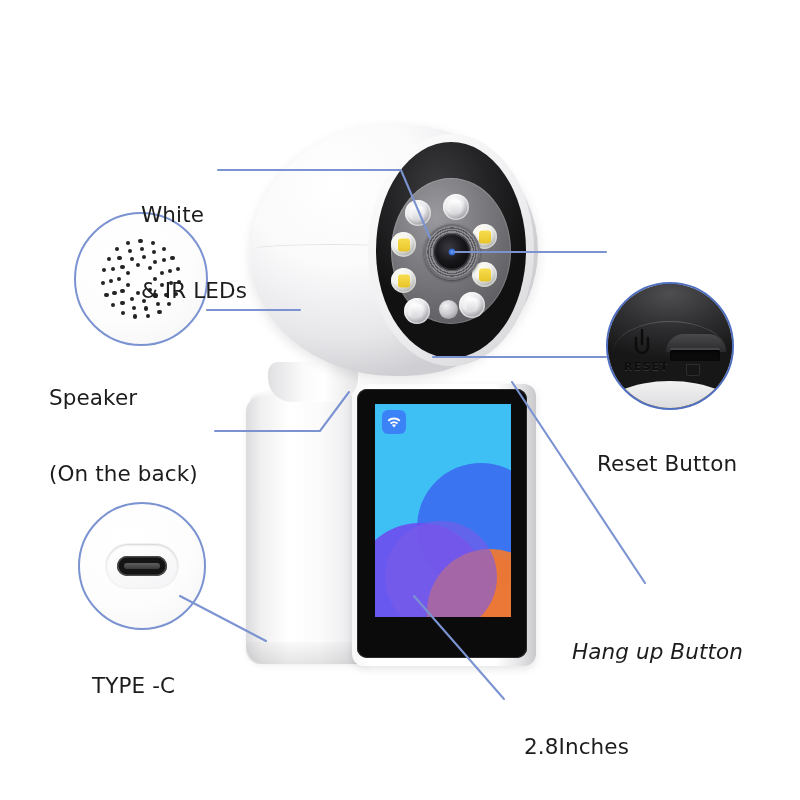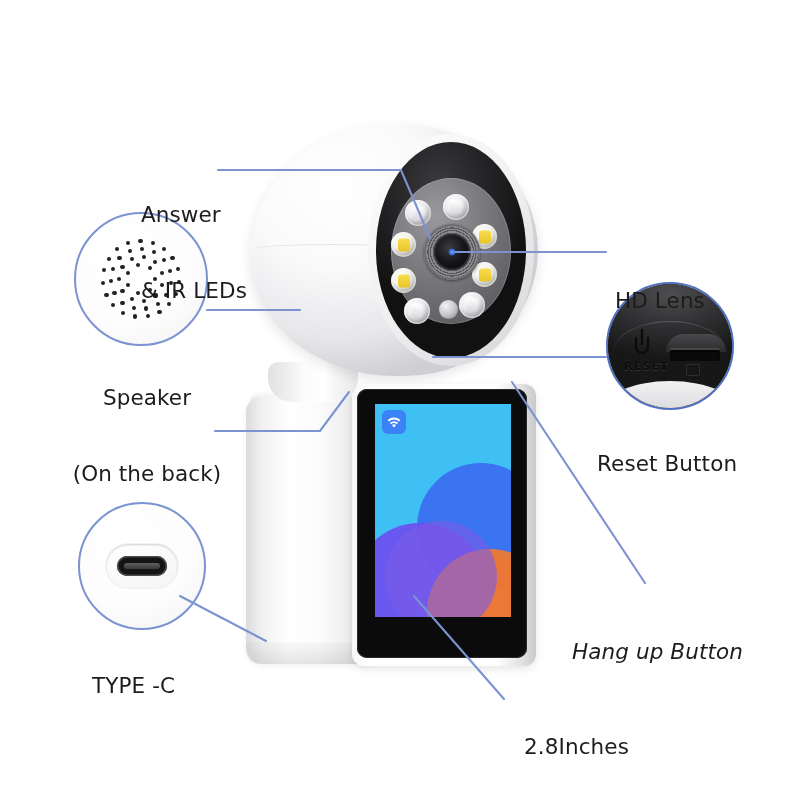--- a/index.html
+++ b/index.html
@@ -513,37 +513,34 @@
 
       <path d="M433 357 L606 357"></path>
 
       <path d="M512 382 L645 583"></path>
 
       <path d="M414 596 L504 699"></path>
     </g>
   </svg>
 
   <div class="label" style="left:141px; top:152px;">
-    <div>Answer</div>
+    <div>White</div>
     <div>&amp; IR LEDs</div>
   </div>
 
-  <div class="label" style="left:67px; top:335px; text-align:center; width:160px;">
+  <div class="label" style="left:49px; top:335px; width:160px;">
     <div>Speaker</div>
     <div>(On the back)</div>
   </div>
 
 
   <div class="label" style="left:92px; top:623px;">
     <div>TYPE -C</div>
   </div>
 
-  <div class="label" style="left:615px; top:238px;">
-    <div>HD Lens</div>
-  </div>
 
   <div class="label" style="left:597px; top:401px;text-align:center;">
     <div>Reset Button</div>
   </div>
 
   <div class="label" style="left:572px; top:589px;font-style:italic;">
     <div>Hang up Button</div>
   </div>
 
   <div class="label" style="left:524px; top:684px;">

